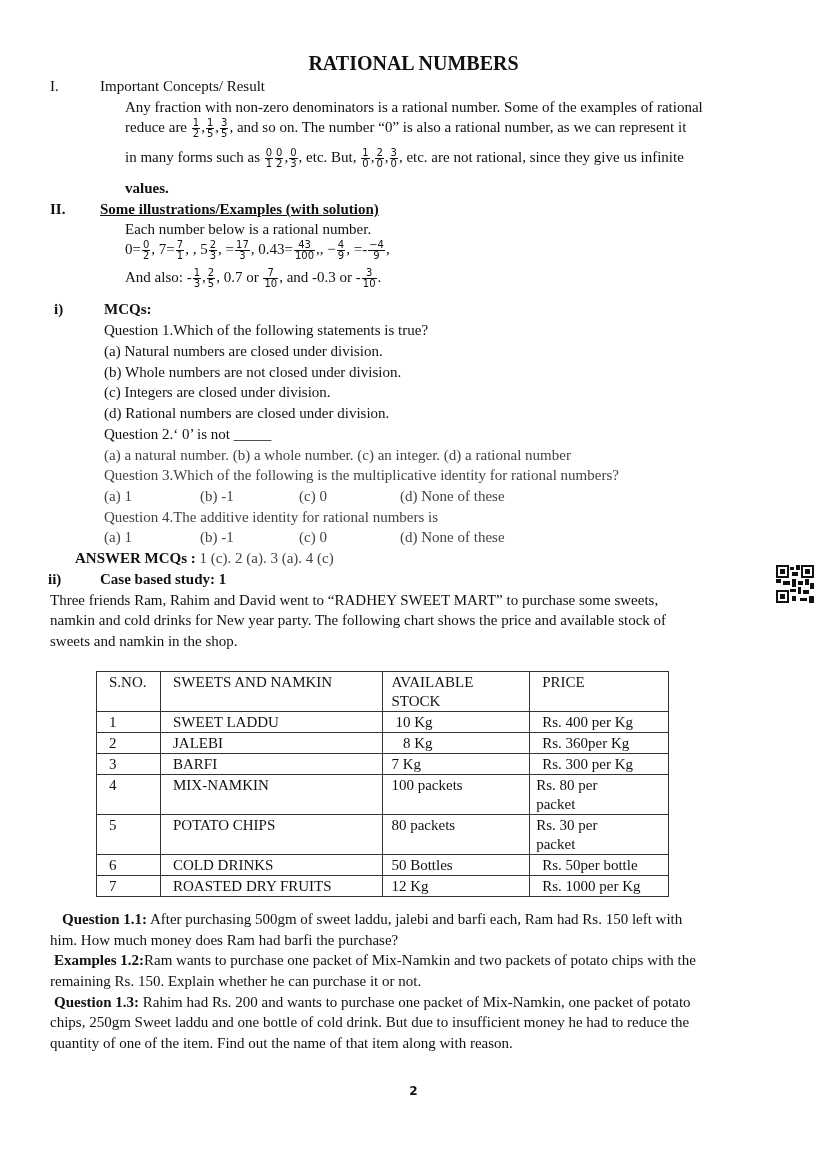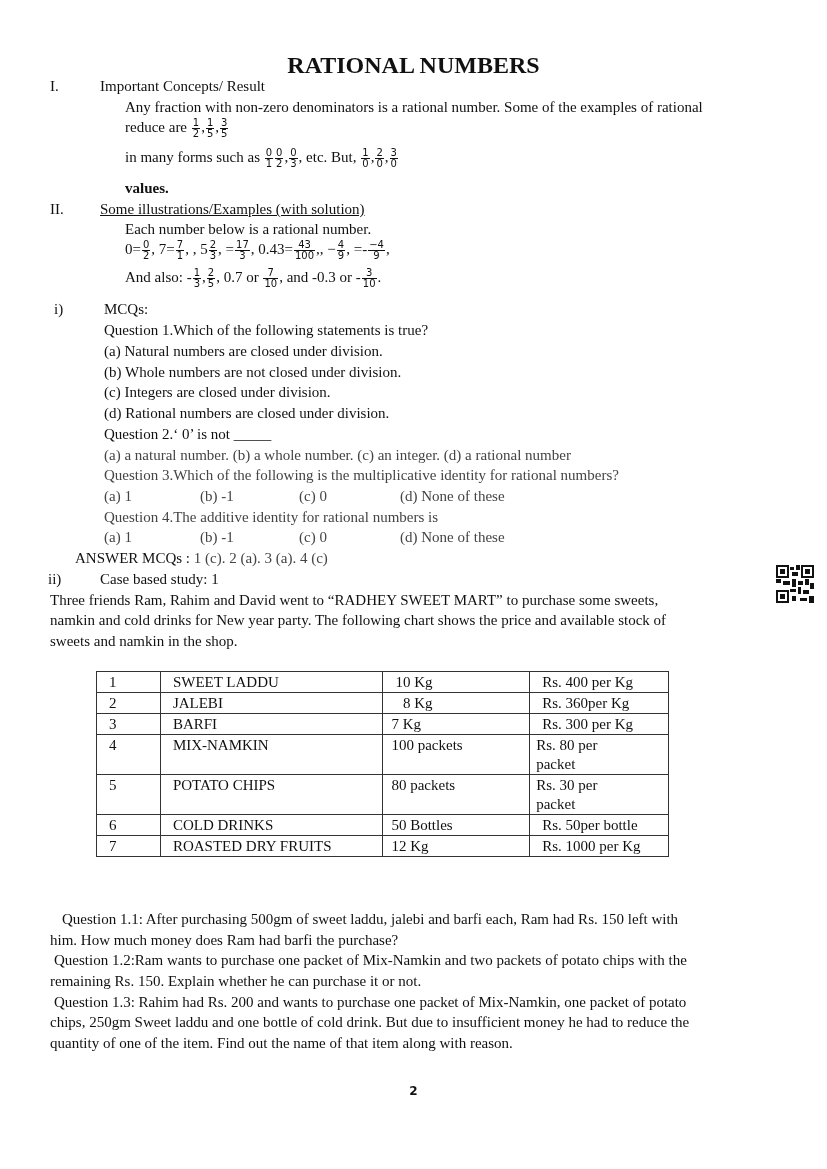--- a/index.html
+++ b/index.html
@@ -1,46 +1,46 @@
 <!DOCTYPE html>
 <html><head>
 <meta charset="utf-8">
 <style>
   html, body { margin:0; padding:0; background:#ffffff; }
   body { width:827px; height:1169px; position:relative; overflow:hidden;
          font-family:"Liberation Serif", serif; color:#111; font-size:15px; }
   .abs { position:absolute; white-space:nowrap; }
-  .title { left:0; width:827px; top:52px; text-align:center; font-weight:bold; font-size:24px; }
-  .b { font-weight:normal;text-align:center; }
+  .title { left:0; width:827px; top:52px; text-align:center; font-weight:bold; font-size:20px; }
+  .b { font-weight:bold;text-align:center; }
   .u { text-decoration:underline; }
   .gray { color:#444; }
   .frac { display:inline-block; vertical-align:middle; text-align:center; font-size:10px; line-height:10px; margin:0 1px; font-family:"DejaVu Sans", sans-serif; }
   .frac .n { display:block; border-bottom:1px solid #111; padding:0 1px; }
   .frac .d { display:block; padding:0 1px; }
   table.stock { position:absolute; left:96px; top:671px; width:573px; border-collapse:collapse; font-size:15px; }
   table.stock td { border:1px solid #333; padding:1px 6px 0 12px; vertical-align:top; line-height:19px; }
   .qr { position:absolute; left:776px; top:564px; width:38px; height:40px; }
   .pagenum { left:0; width:827px; text-align:center; top:1084px; font-family:"DejaVu Sans", sans-serif; font-size:12px; font-weight:bold; }
 </style>
 </head>
 <body>
 
 <div class="abs title">RATIONAL NUMBERS</div>
 
 <div class="abs" style="left:50px;top:78px;">I.</div>
 <div class="abs" style="left:100px;top:78px;">Important Concepts/ Result</div>
 <div class="abs" style="left:125px;top:99px;">Any fraction with non-zero denominators is a rational number. Some of the examples of rational</div>
 <div class="abs" style="left:125px;top:118px;">
   <span>reduce are</span>
-  <span class="frac"><span class="n">1</span><span class="d">2</span></span>,<span class="frac"><span class="n">1</span><span class="d">5</span></span>,<span class="frac"><span class="n">3</span><span class="d">5</span></span>
+  <span class="frac"><span class="n">1</span><span class="d">2</span></span>,<span class="frac"><span class="n">1</span><span class="d">5</span></span>,<span class="frac"><span class="n">3</span><span class="d">5</span></span><span>, and so on. The number “0” is also a rational number, as we can represent it</span>
 </div>
 <div class="abs" style="left:125px;top:148px;">
   <span>in many forms such as</span>
   <span class="frac"><span class="n">0</span><span class="d">1</span></span><span class="frac"><span class="n">0</span><span class="d">2</span></span>,<span class="frac"><span class="n">0</span><span class="d">3</span></span><span>, etc. But,</span>
-  <span class="frac"><span class="n">1</span><span class="d">0</span></span>,<span class="frac"><span class="n">2</span><span class="d">0</span></span>,<span class="frac"><span class="n">3</span><span class="d">0</span></span>
+  <span class="frac"><span class="n">1</span><span class="d">0</span></span>,<span class="frac"><span class="n">2</span><span class="d">0</span></span>,<span class="frac"><span class="n">3</span><span class="d">0</span></span><span>, etc. are not rational, since they give us infinite</span>
 </div>
 <div class="abs" style="left:125px;top:180px;font-weight:bold;">values.</div>
 
 <div class="abs b" style="left:50px;top:201px;">II.</div>
 <div class="abs b u" style="left:100px;top:201px;">Some illustrations/Examples (with solution)</div>
 <div class="abs" style="left:125px;top:221px;">Each number below is a rational number.</div>
 <div class="abs" style="left:125px;top:240px;">
   <span>0=</span><span class="frac"><span class="n">0</span><span class="d">2</span></span><span>, 7=</span><span class="frac"><span class="n">7</span><span class="d">1</span></span><span>,   , 5</span><span class="frac"><span class="n">2</span><span class="d">3</span></span><span>, =</span><span class="frac"><span class="n">17</span><span class="d">3</span></span><span>, 0.43=</span><span class="frac"><span class="n">43</span><span class="d">100</span></span><span>,, −</span><span class="frac"><span class="n">4</span><span class="d">9</span></span><span>, =-</span><span class="frac"><span class="n">−4</span><span class="d">9</span></span><span>,</span>
 </div>
 <div class="abs" style="left:125px;top:268px;">
@@ -104,20 +104,26 @@
 </svg>
 
 <table class="stock">
   <colgroup>
       <col style="width:64px">
       <col style="width:223px">
       <col style="width:147px">
       <col style="width:139px">
     </colgroup>
   <tbody>
+      <tr>
+    <td style="height:36px">S.NO.</td>
+    <td>SWEETS AND NAMKIN</td>
+    <td style="padding-left:8px">AVAILABLE STOCK</td>
+    <td>PRICE</td>
+  </tr>
   <tr>
     <td>1</td>
         <td>SWEET LADDU</td>
         <td>10 Kg</td>
         <td>Rs. 400 per Kg</td>
   </tr>
   <tr>
     <td>2</td>
         <td>JALEBI</td>
         <td style="white-space:pre">  8 Kg</td>
@@ -154,21 +160,21 @@
         <td>Rs.  1000 per Kg</td>
   </tr>
 </tbody>
   </table>
 
 <div class="abs" style="left:50px;top:911px;">
   <span class="b" style="margin-left:12px">Question 1.1:</span><span> After purchasing 500gm of sweet laddu, jalebi and barfi each, Ram had Rs. 150 left with</span>
 </div>
 <div class="abs" style="left:50px;top:932px;">him. How much money does Ram had barfi the purchase?</div>
 <div class="abs" style="left:50px;top:952px;">
-  <span class="b" style="margin-left:4px">Question 1.2:</span><span>Ram wants to purchase one packet of Mix-Namkin and two packets of potato chips with the</span>
+  <span class="b" style="margin-left:4px">Examples 1.2:</span><span>Ram wants to purchase one packet of Mix-Namkin and two packets of potato chips with the</span>
 </div>
 <div class="abs" style="left:50px;top:973px;">remaining Rs. 150. Explain whether he can purchase it or not.</div>
 <div class="abs" style="left:50px;top:994px;">
   <span class="b" style="margin-left:4px">Question 1.3:</span><span> Rahim had Rs. 200 and wants to purchase one packet of Mix-Namkin, one packet of potato</span>
 </div>
 <div class="abs" style="left:50px;top:1014px;">chips, 250gm Sweet laddu and one bottle of cold drink. But due to insufficient money he had to reduce the</div>
 <div class="abs" style="left:50px;top:1035px;text-align:center;">quantity of one of the item. Find out the name of that item along with reason.</div>
 
 <div class="abs pagenum">2</div>
 

